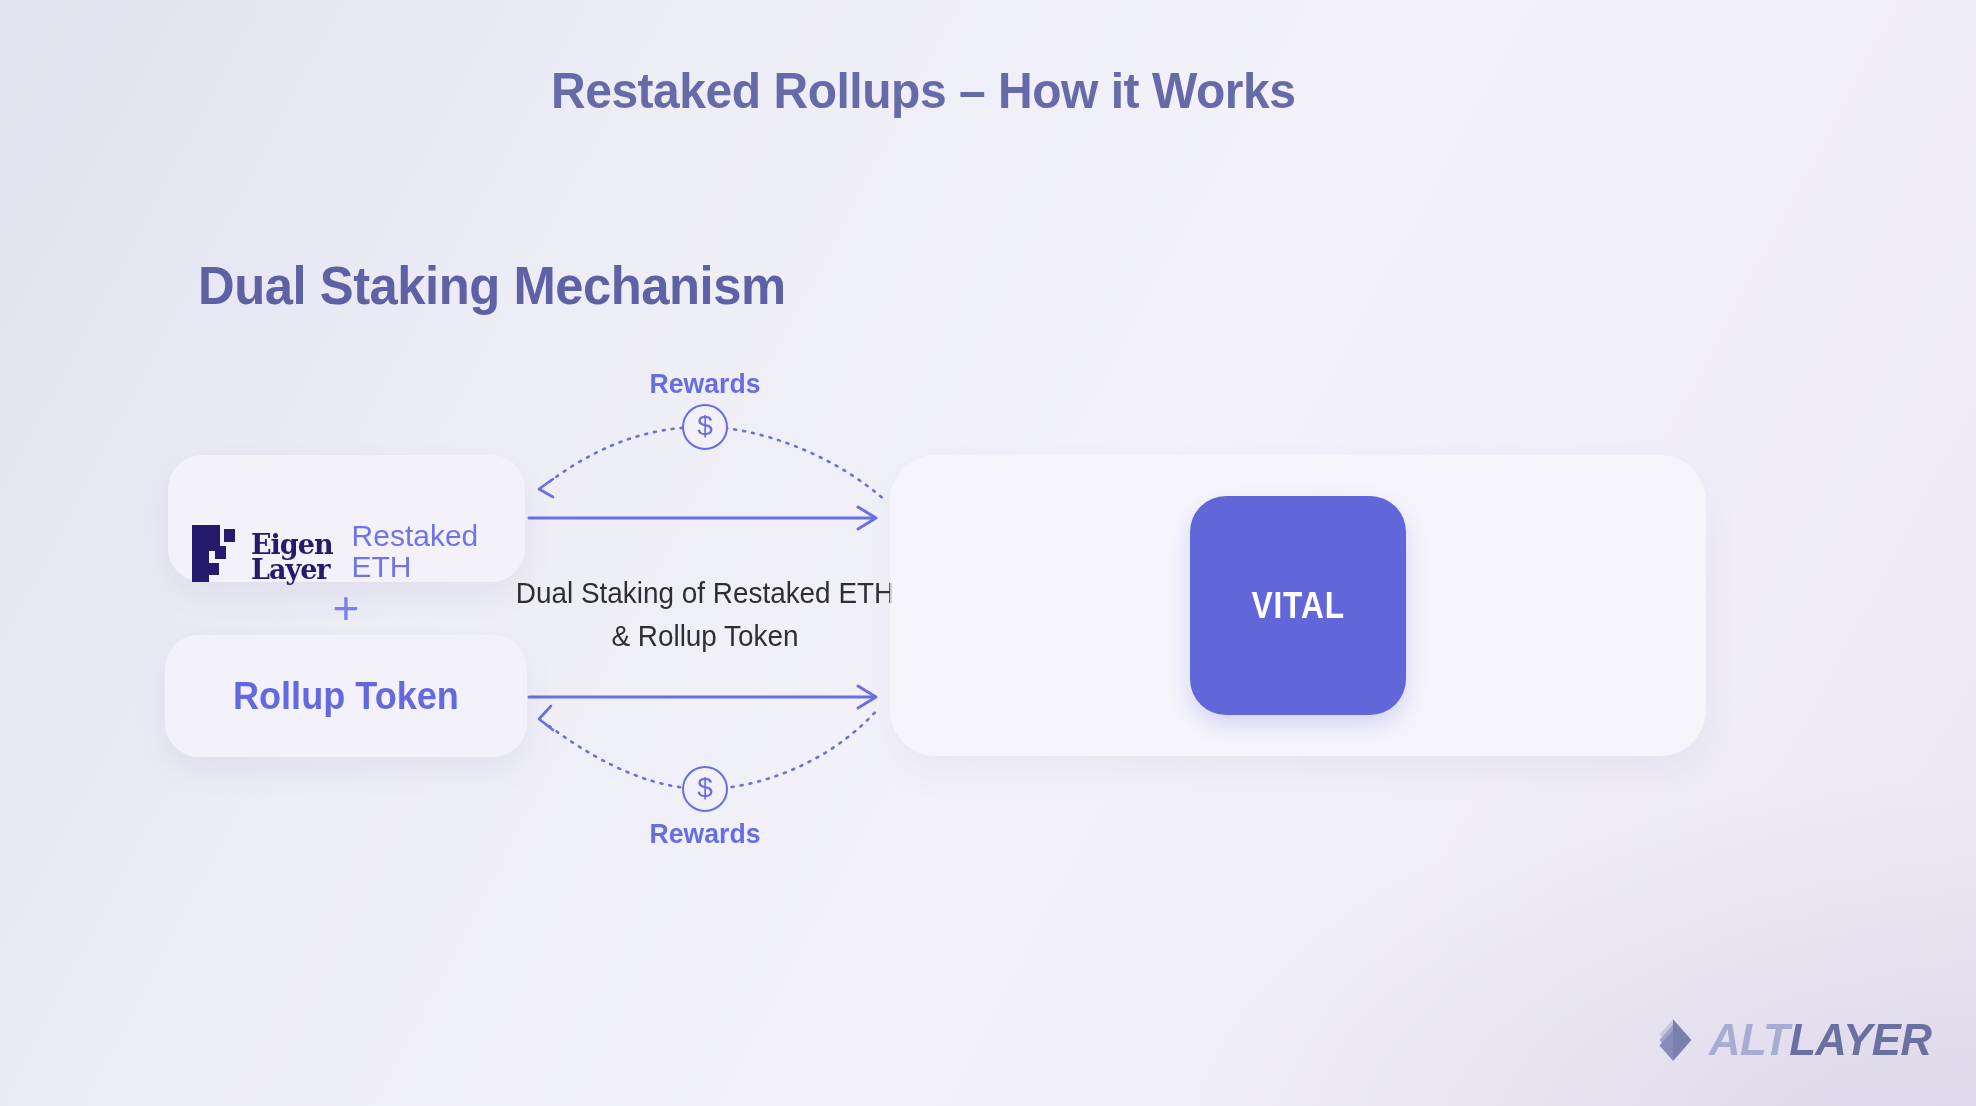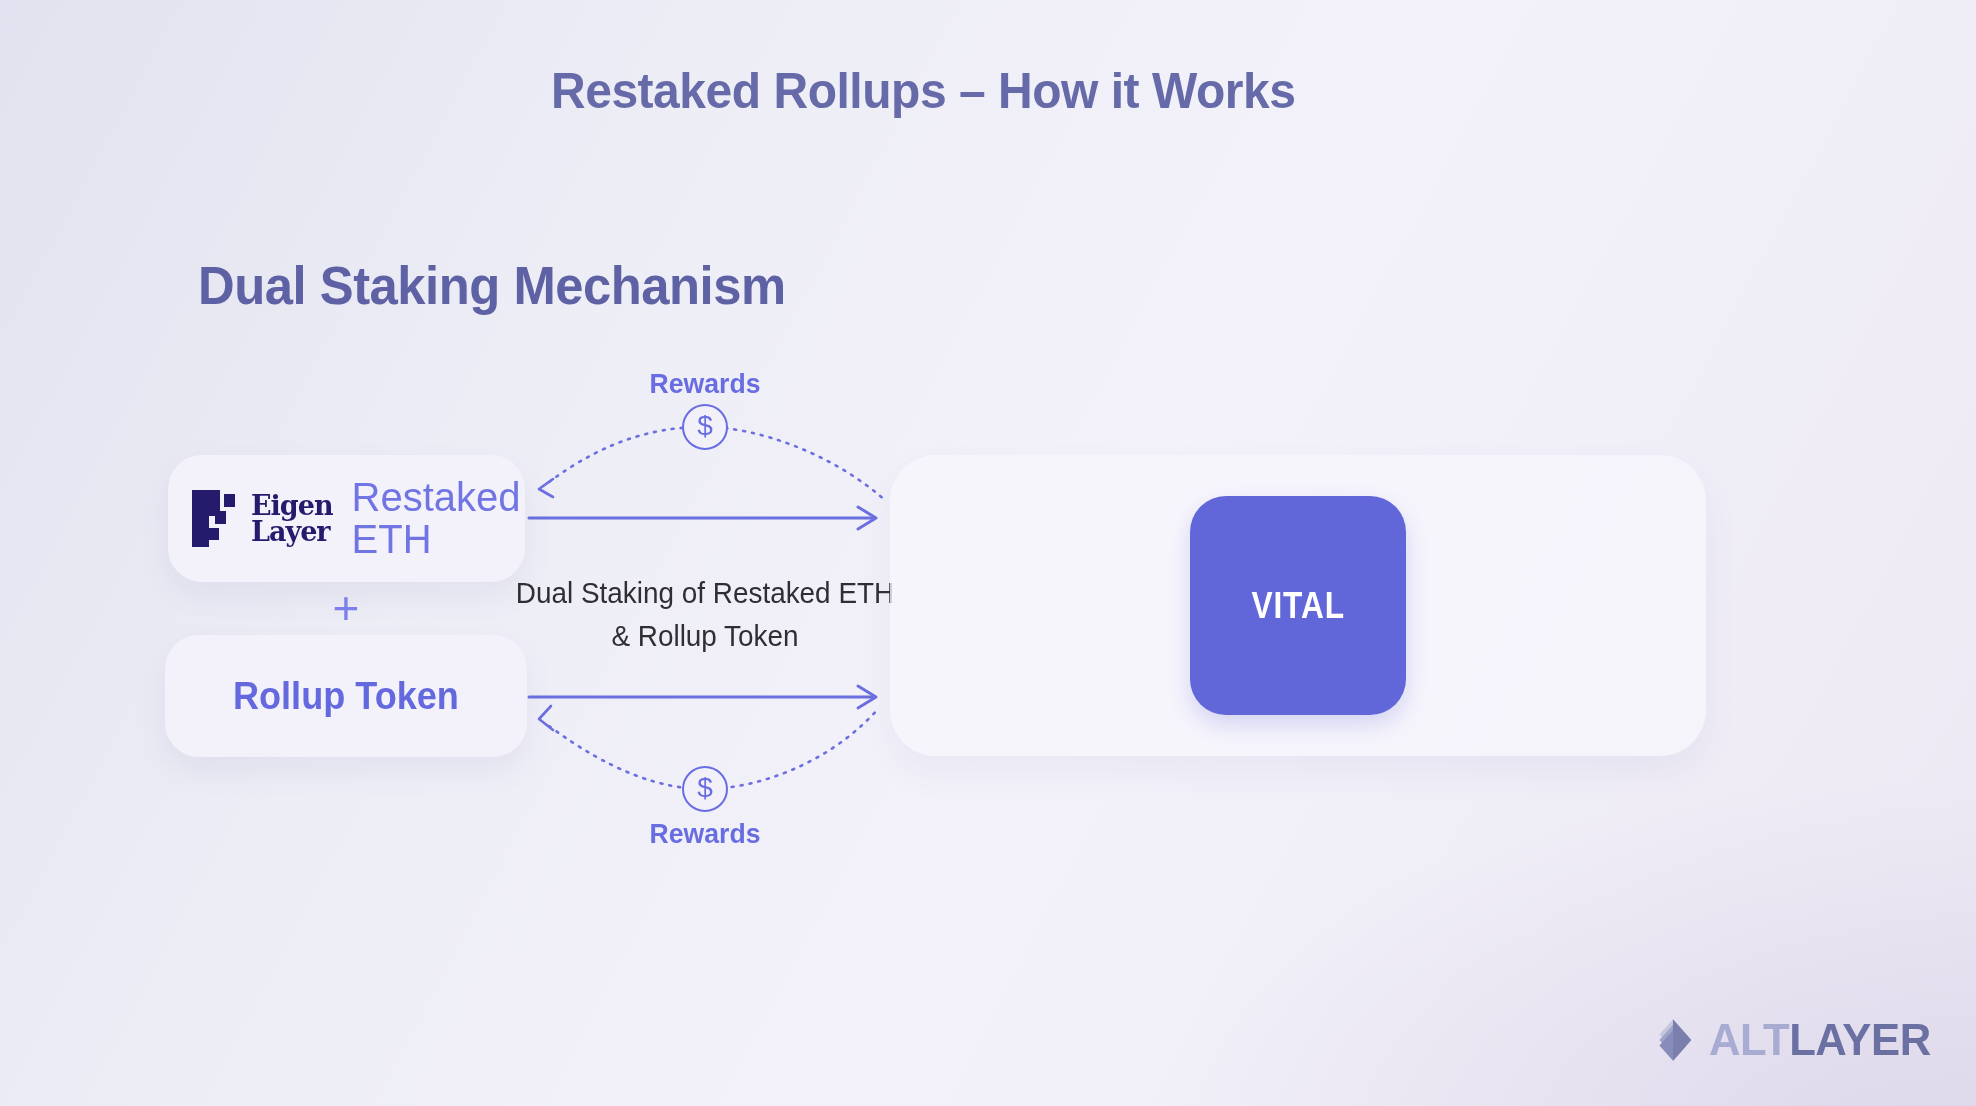--- a/index.html
+++ b/index.html
@@ -21,27 +21,27 @@
     position:absolute;left:198px;top:254px;white-space:nowrap;
     font-size:54px;font-weight:700;color:#5e62a4;letter-spacing:-0.5px;
     transform:scaleX(0.94);transform-origin:left center;
   }
   svg.overlay{position:absolute;left:0;top:0;z-index:1;}
   .card{
     position:absolute;background:#f3f2fb;border-radius:34px;z-index:2;
     box-shadow:0 14px 30px rgba(90,90,150,0.08);
   }
   .eigen-card{left:168px;top:455px;width:357px;height:127px;
-    display:flex;align-items:center;padding-left:24px;box-sizing:border-box;gap:13px;}
+    display:flex;align-items:flex-end;padding-left:24px;box-sizing:border-box;gap:13px;}
   .eigen-brand{
     font-family:"DejaVu Serif",serif;font-size:27px;font-weight:600;
     color:#241b6d;line-height:0.93;letter-spacing:-1px;
   }
   .eigen-label{
-    font-size:40px;font-weight:500;line-height:1.04;color:#7175e4;margin-left:6px;
+    font-size:30px;font-weight:500;line-height:1.04;color:#7175e4;margin-left:6px;
   }
   .plus-sign{
     position:absolute;left:316px;top:578px;width:60px;height:60px;z-index:2;
     display:flex;align-items:center;justify-content:center;
     font-size:46px;font-weight:300;color:#7c80ec;
   }
   .rollup-card{left:165px;top:635px;width:362px;height:122px;
     display:flex;align-items:center;justify-content:center;text-align:center;}
   .rollup-card .label{
     font-size:38px;font-weight:600;color:#6569de;transform:scaleX(0.95);white-space:nowrap;
@@ -75,21 +75,21 @@
     width:216px;height:219px;border-radius:36px;background:#6166d8;
     display:flex;align-items:center;justify-content:center;
     box-shadow:0 10px 22px rgba(97,102,216,0.22);
   }
   .rollup-box .box-label{
     color:#ffffff;font-size:36px;font-weight:700;letter-spacing:1px;
     transform:scaleX(0.88);white-space:nowrap;
   }
   .brand-footer{
     position:absolute;left:1646px;top:1012px;z-index:2;
-    display:flex;align-items:center;gap:9px;
+    display:flex;align-items:center;gap:9px;font-style:italic;
   }
   .brand-word{font-size:45px;font-weight:800;letter-spacing:-0.5px;transform:scaleX(0.97);
     transform-origin:left center;white-space:nowrap;}
   .brand-word .alt{color:#a8acd2;}
   .brand-word .layer{color:#6b70a2;}
 </style>
 </head>
 <body>
 
 <div class="bg-corner"></div>

